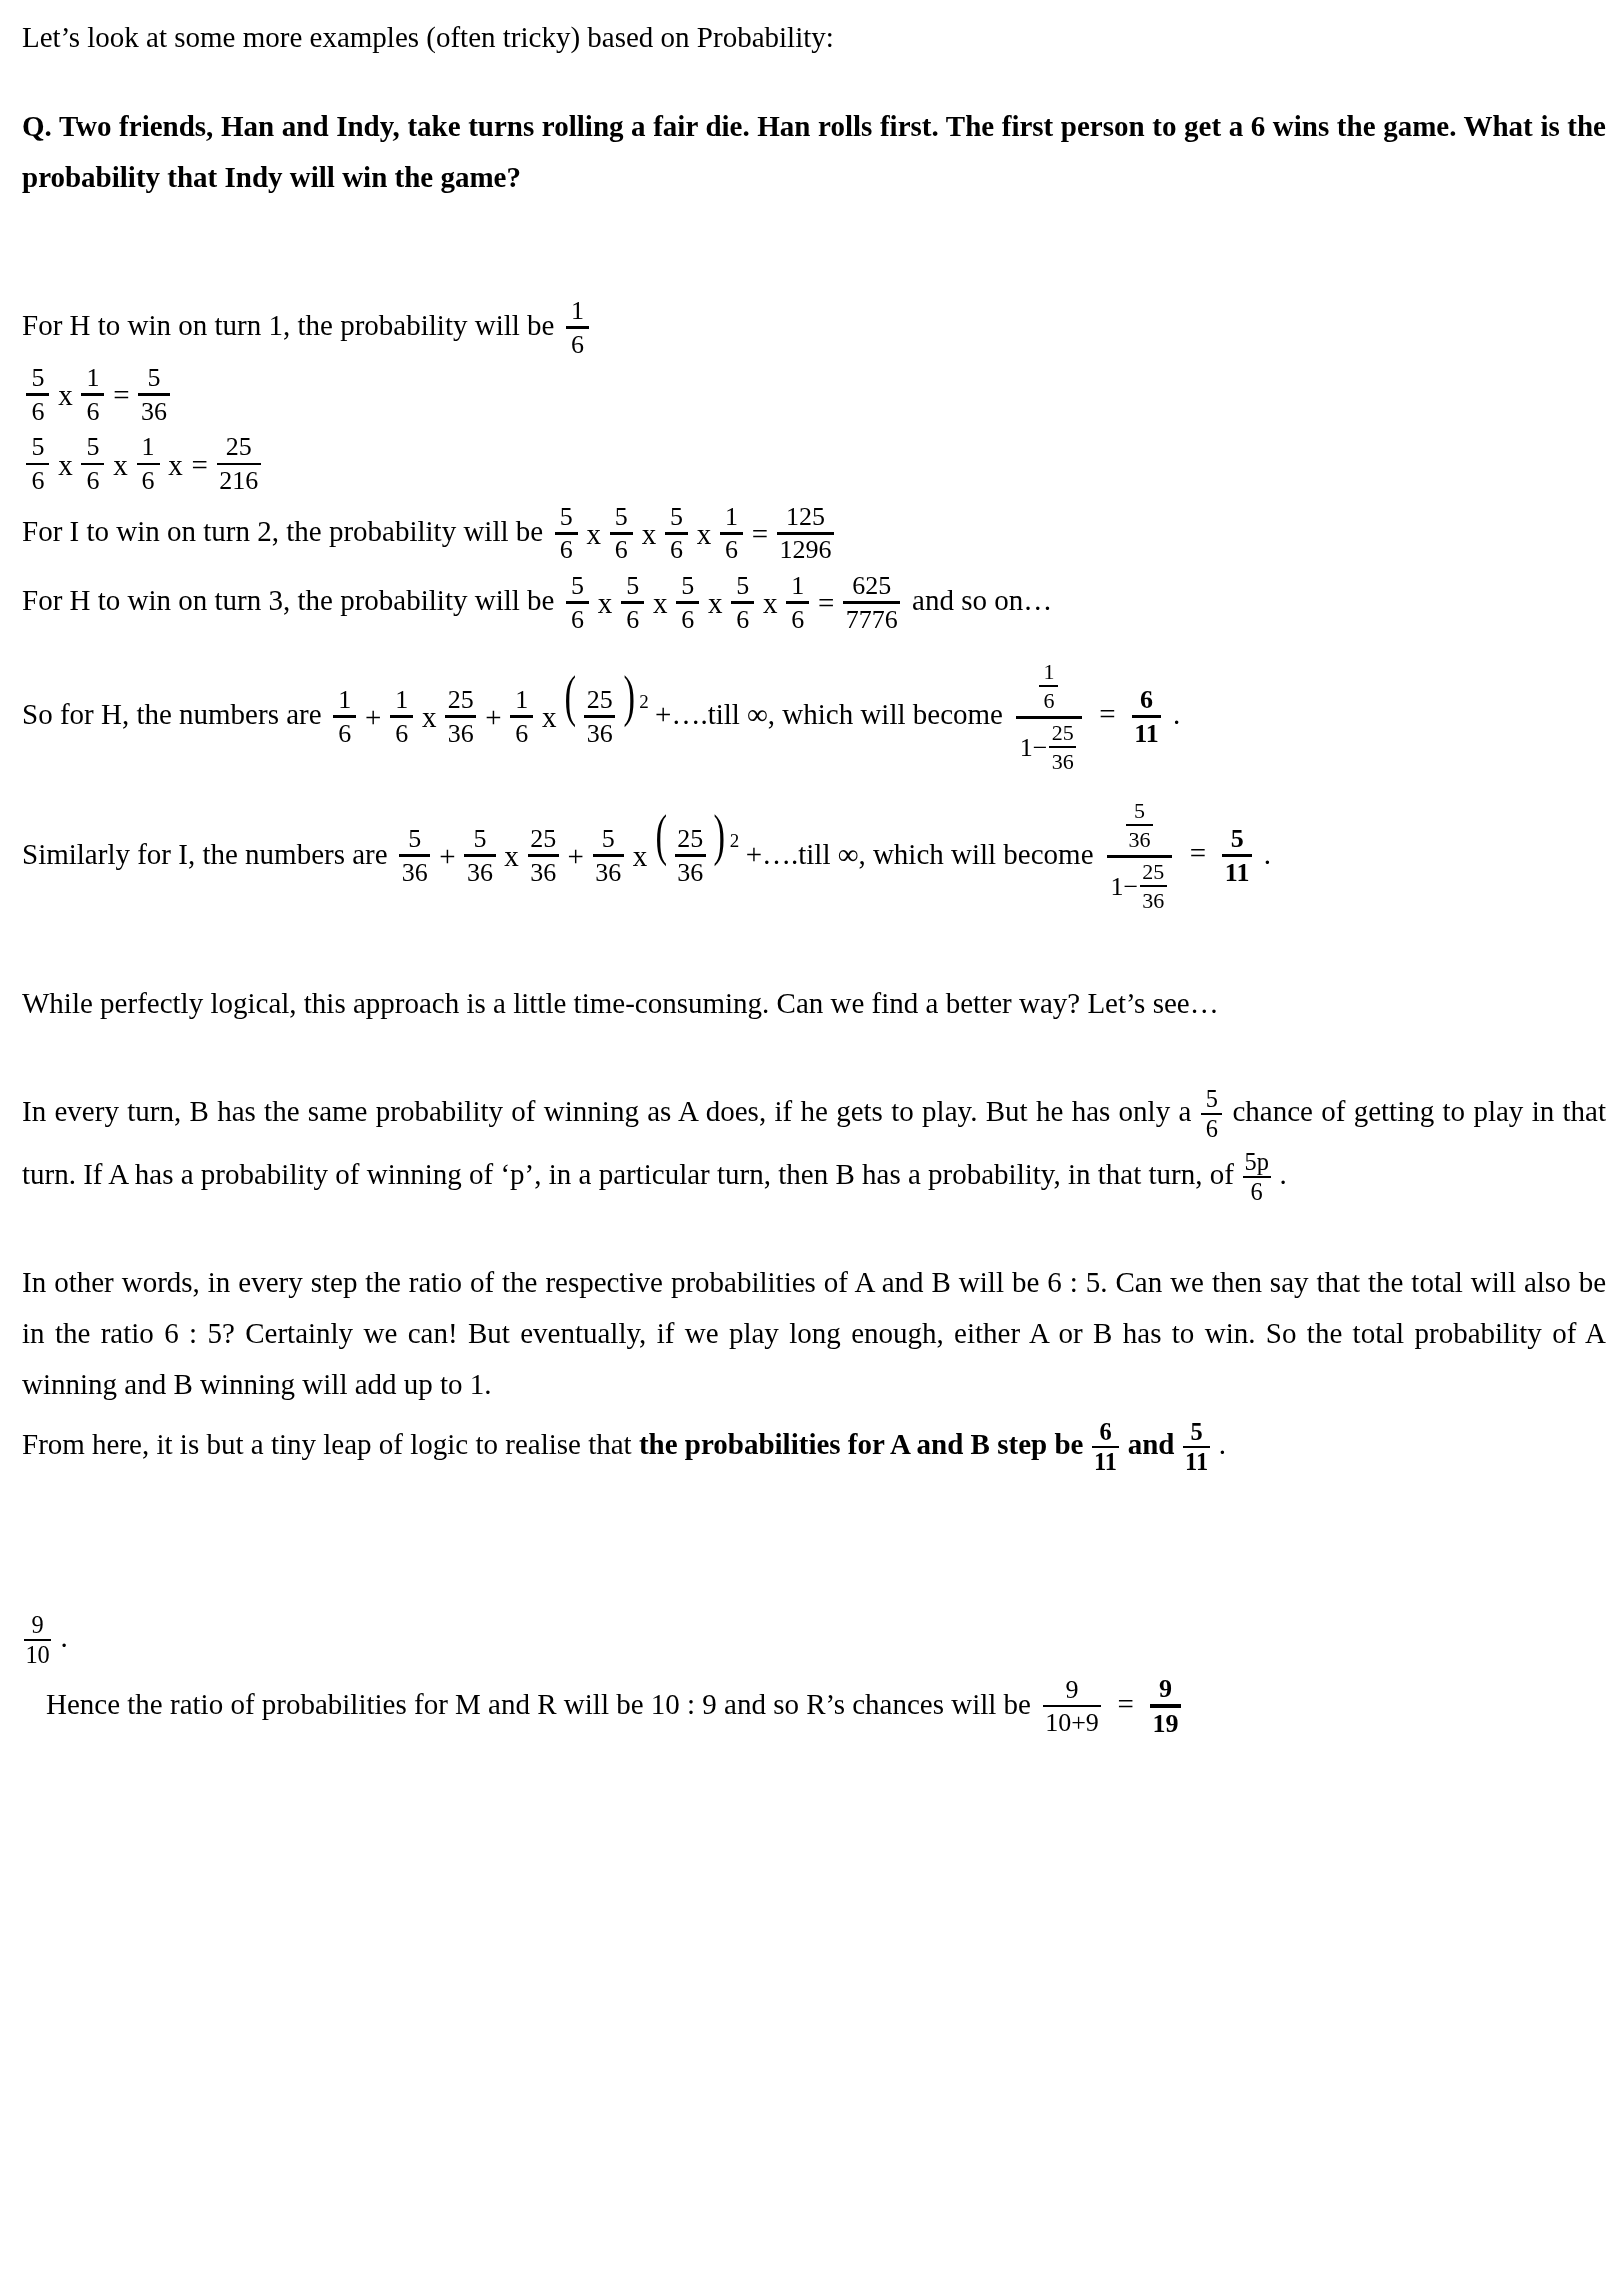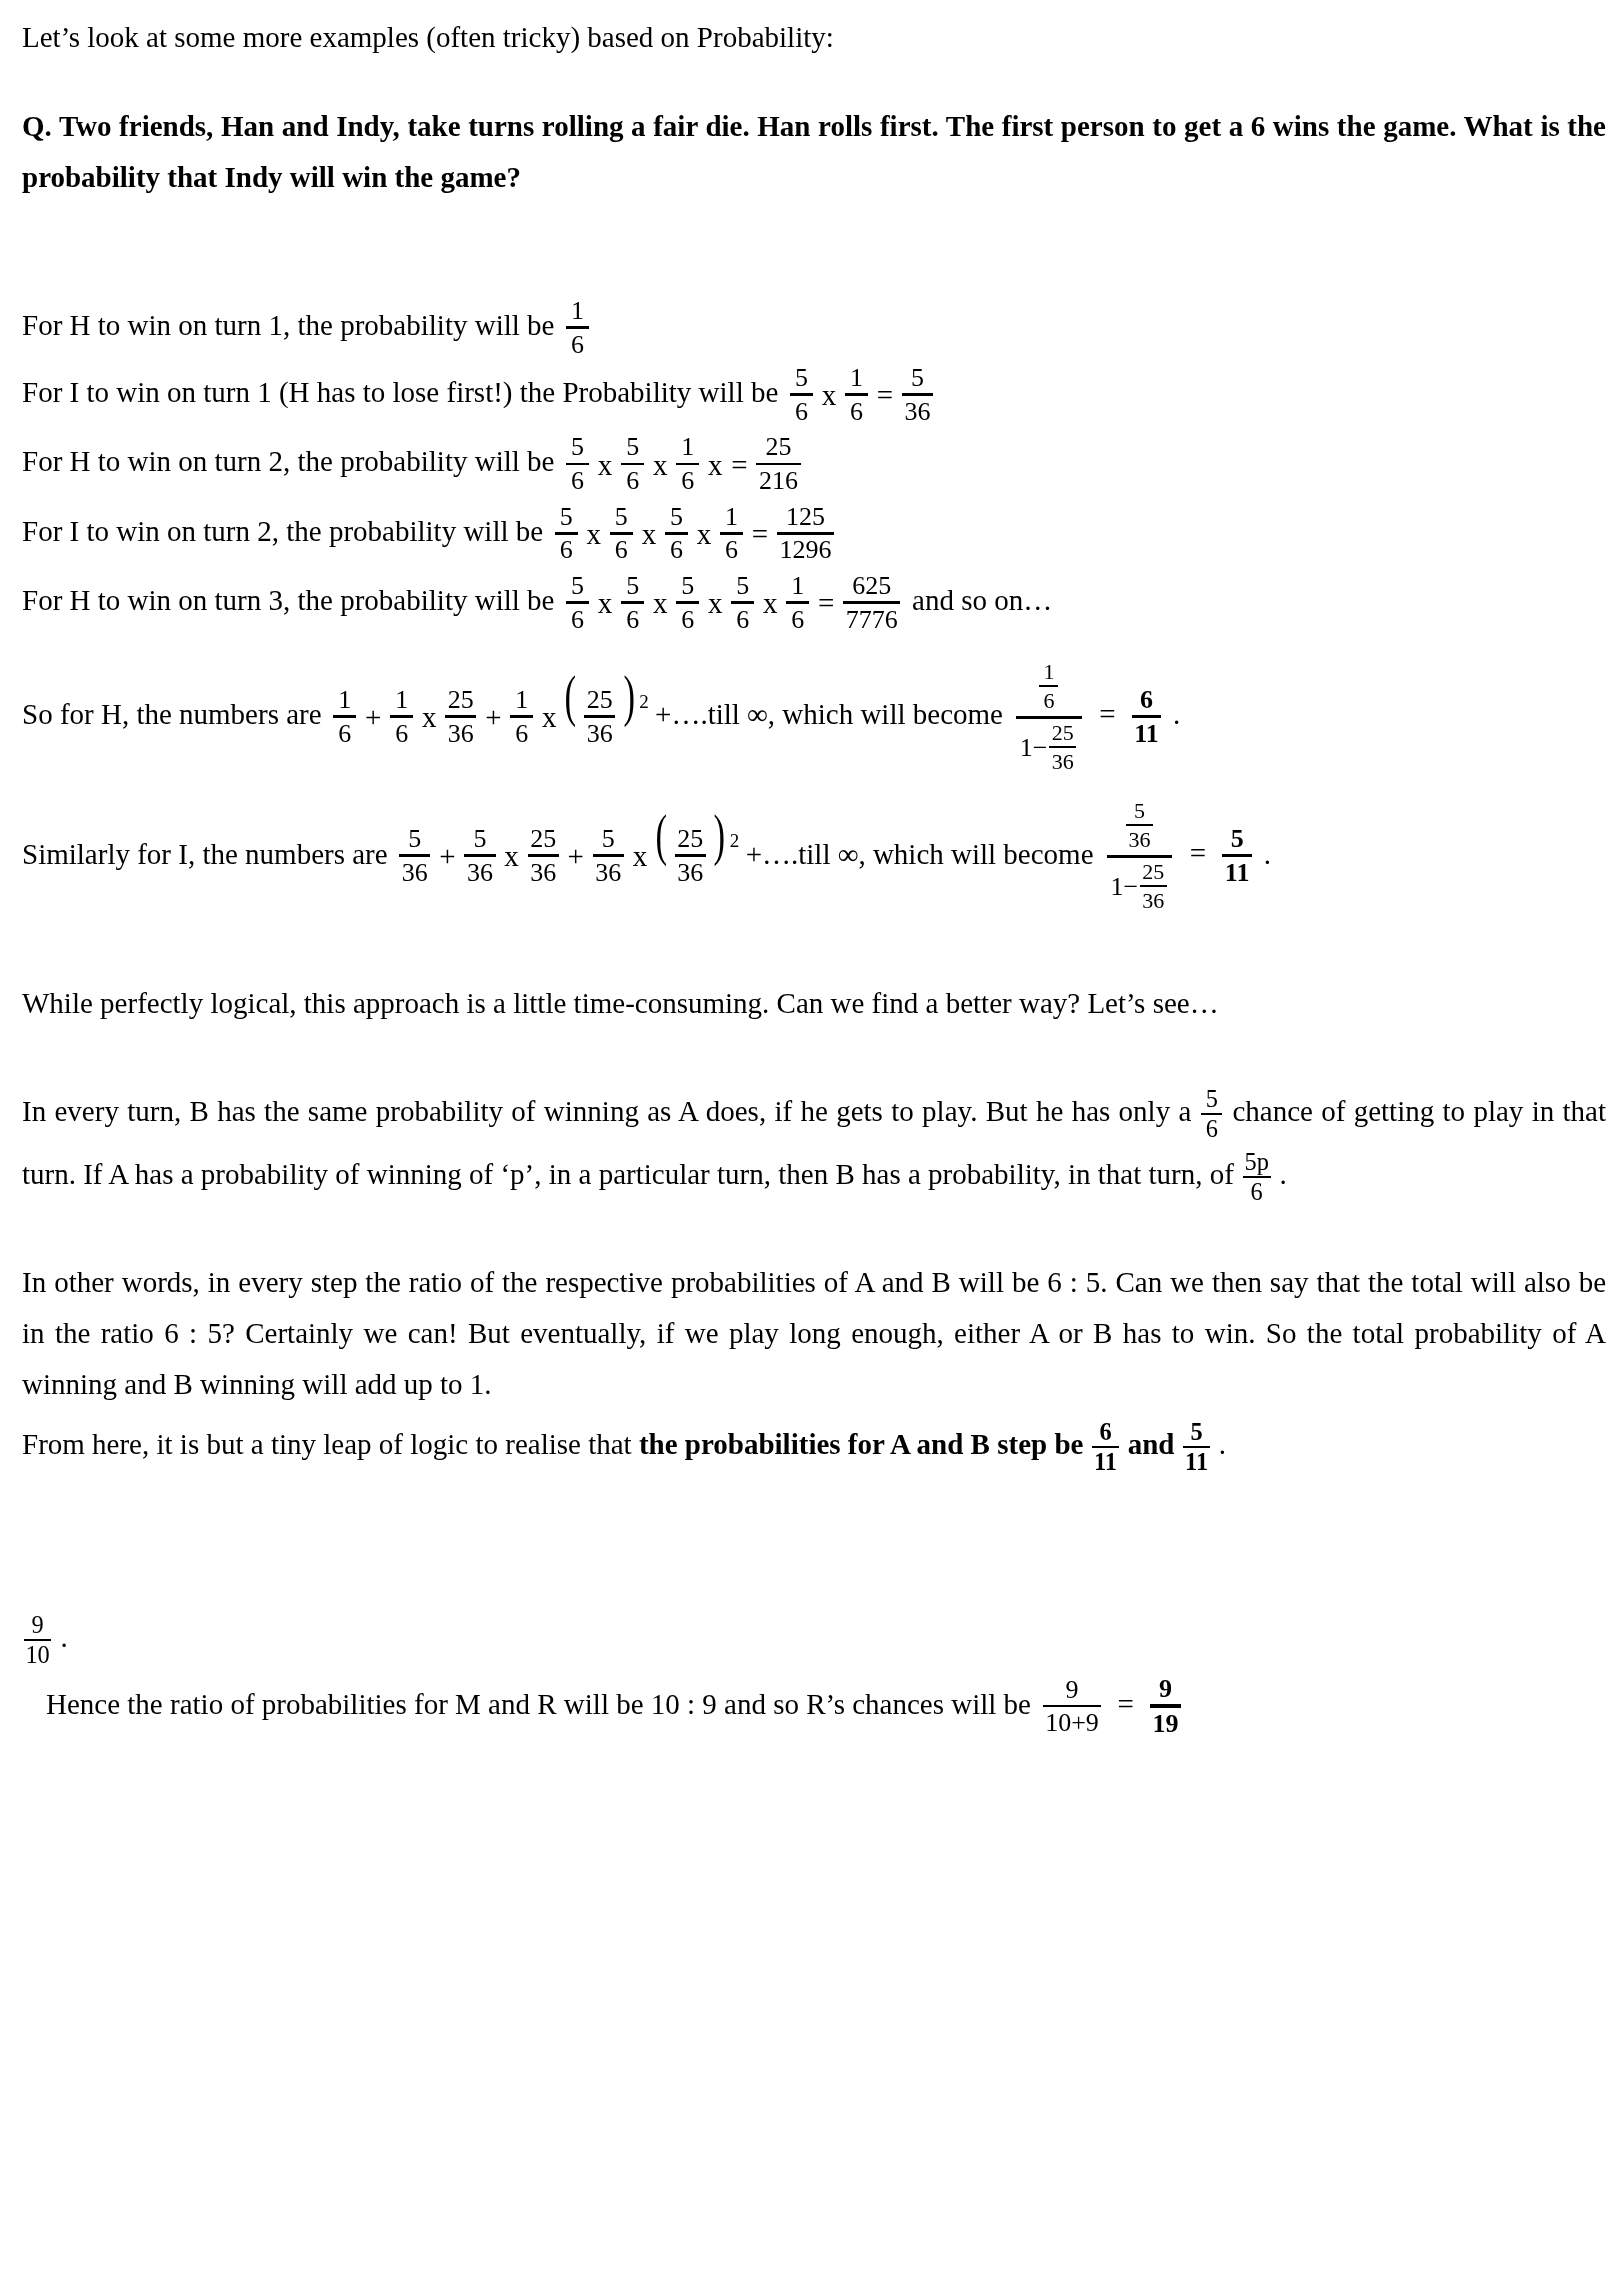--- a/index.html
+++ b/index.html
@@ -174,21 +174,20 @@
     <span class="mrow">
       <span class="frac">
         <span class="num">1</span>
         <span class="bar"></span>
         <span class="den">6</span>
       </span>
     </span>
   </p>
 
   <p class="para nojust" style="line-height:66px;">
-    <span>For I to win on turn 1 (H has to lose first!) the Probability will be</span>
     <span class="mrow">
       <span class="frac">
         <span class="num">5</span>
         <span class="bar"></span>
         <span class="den">6</span>
       </span>
       <span class="op">x</span>
       <span class="frac">
         <span class="num">1</span>
         <span class="bar"></span>
@@ -197,21 +196,20 @@
       <span class="op">=</span>
       <span class="frac">
         <span class="num">5</span>
         <span class="bar"></span>
         <span class="den">36</span>
       </span>
     </span>
   </p>
 
   <p class="para nojust" style="line-height:66px;">
-    <span>For H to win on turn 2, the probability will be</span>
     <span class="mrow">
       <span class="frac">
         <span class="num">5</span>
         <span class="bar"></span>
         <span class="den">6</span>
       </span>
       <span class="op">x</span>
       <span class="frac">
         <span class="num">5</span>
         <span class="bar"></span>

